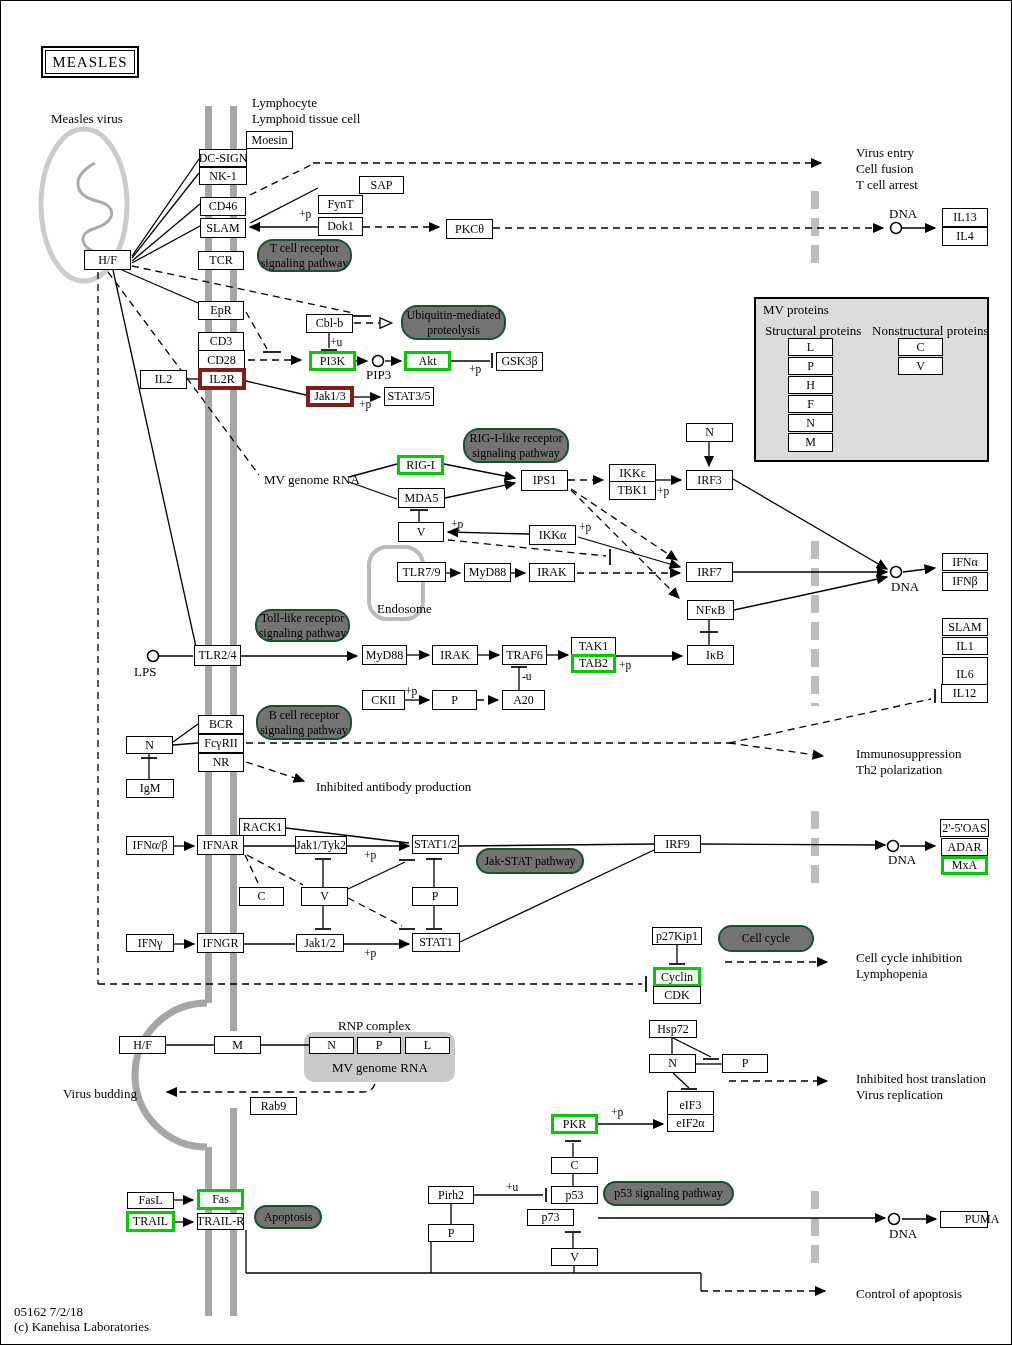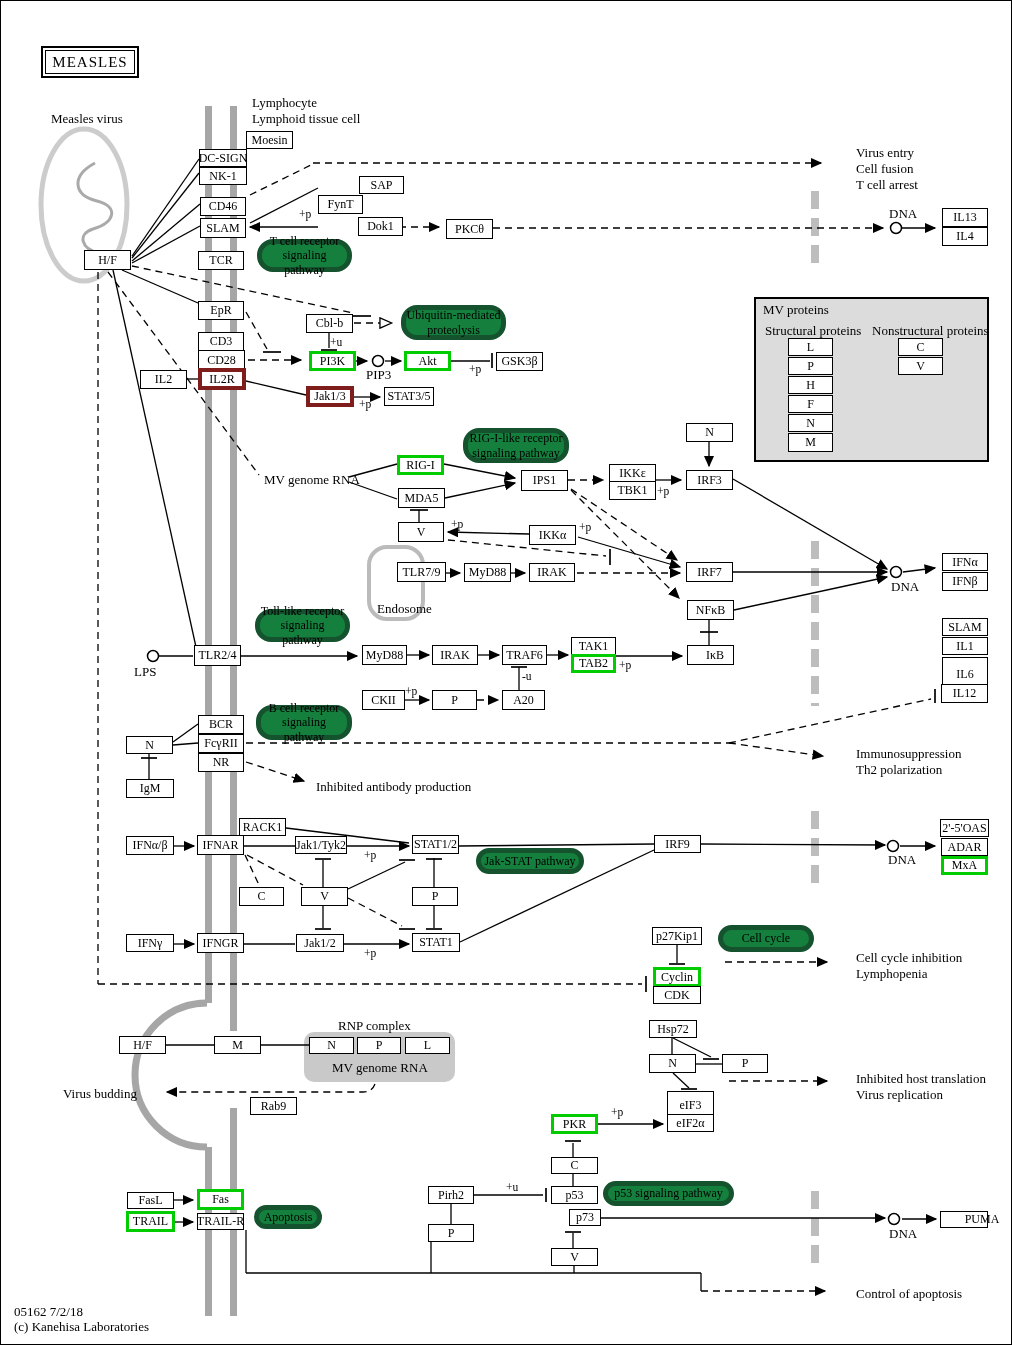--- a/index.html
+++ b/index.html
@@ -3,21 +3,21 @@
 <meta charset="utf-8">
 <style>
   html,body{margin:0;padding:0;background:#fff}
   #canvas{position:relative;width:1012px;height:1345px;background:#fff;border:1px solid #000;
           box-sizing:border-box;font-family:"Liberation Serif",serif;overflow:hidden}
   #wires{position:absolute;left:0;top:0;z-index:2}
   .n-box{position:absolute;background:#fff;border:1px solid #000;display:flex;align-items:center;
          justify-content:center;font-size:12px;box-sizing:border-box;z-index:3;white-space:nowrap;color:#000}
   .n-green{border:3px solid #00cc00}
   .n-red{border:4px solid #7f1d1d}
-  .n-round{position:absolute;background:#15803d;border:5px solid #14532d;border-radius:16px;display:flex;
+  .n-round{position:absolute;background:#737373;border:2px solid #14532d;border-radius:16px;display:flex;
            align-items:center;justify-content:center;text-align:center;font-size:12px;line-height:1.2;
            white-space:pre-line;box-sizing:border-box;z-index:3;color:#000}
   .n-label{position:absolute;font-size:13px;line-height:1.22;white-space:pre-line;z-index:2;color:#000}
   .n-op{position:absolute;font-size:11.5px;z-index:4;color:#000}
   .n-title{position:absolute;background:#fff;border:2px solid #000;
            box-shadow:inset 0 0 0 2px #fff,inset 0 0 0 3px #000;display:flex;align-items:center;
            justify-content:center;font-size:15px;letter-spacing:1px;z-index:3;color:#000}
   .n-panel{position:absolute;background:#dcdcdc;border:2px solid #000;z-index:1;box-sizing:border-box}
   .n-gpanel{position:absolute;background:#c9c9c9;border-radius:10px;z-index:1}
   .ls{stroke:#000;stroke-width:1.3;fill:none}
@@ -271,21 +271,21 @@
     <div class="n-op" style="left: 610px; top: 1105px;">+p</div>
     <div class="n-op" style="left: 505px; top: 1180px;">+u</div>
     <div class="n-box" style="left: 245px; top: 130px; width: 47px; height: 18px;">Moesin</div>
     <div class="n-box" style="left: 198px; top: 148px; width: 48px; height: 18px;">DC-SIGN</div>
     <div class="n-box" style="left: 198px; top: 166px; width: 48px; height: 18px;">NK-1</div>
     <div class="n-box" style="left: 199px; top: 196px; width: 46px; height: 19px;">CD46</div>
     <div class="n-box" style="left: 199px; top: 217px; width: 46px; height: 20px;">SLAM</div>
     <div class="n-box" style="left: 197px; top: 250px; width: 46px; height: 19px;">TCR</div>
     <div class="n-box" style="left: 317px; top: 175px; width: 45px; height: 18px; margin-left: 41px;">SAP</div>
     <div class="n-box" style="left: 317px; top: 194px; width: 45px; height: 19px;">FynT</div>
-    <div class="n-box" style="left: 317px; top: 216px; width: 45px; height: 19px; margin-left: 40px;">Dok1</div>
+    <div class="n-box" style="left: 317px; top: 216px; width: 45px; height: 19px;">Dok1</div>
     <div class="n-box" style="left: 445px; top: 218px; width: 47px; height: 20px;">PKCθ</div>
     <div class="n-box" style="left: 83px; top: 249px; width: 47px; height: 20px;">H/F</div>
     <div class="n-box" style="left: 197px; top: 300px; width: 46px; height: 19px;">EpR</div>
     <div class="n-box" style="left: 305px; top: 313px; width: 47px; height: 19px;">Cbl-b</div>
     <div class="n-box" style="left: 197px; top: 331px; width: 46px; height: 19px;">CD3</div>
     <div class="n-box" style="left: 197px; top: 349px; width: 47px; height: 20px;">CD28</div>
     <div class="n-box n-green" style="left: 308px; top: 350px; width: 47px; height: 20px;">PI3K</div>
     <div class="n-box n-green" style="left: 403px; top: 350px; width: 47px; height: 20px;">Akt</div>
     <div class="n-box" style="left: 495px; top: 351px; width: 47px; height: 19px;">GSK3β</div>
     <div class="n-box" style="left: 139px; top: 369px; width: 47px; height: 19px;">IL2</div>
@@ -369,21 +369,21 @@
     <div class="n-box n-green" style="left: 550px; top: 1113px; width: 47px; height: 20px;">PKR</div>
     <div class="n-box" style="left: 666px; top: 1113px; width: 47px; height: 18px;">eIF2α</div>
     <div class="n-box" style="left: 550px; top: 1156px; width: 47px; height: 17px;">C</div>
     <div class="n-box" style="left: 126px; top: 1191px; width: 47px; height: 17px;">FasL</div>
     <div class="n-box n-green" style="left: 196px; top: 1188px; width: 47px; height: 21px;">Fas</div>
     <div class="n-box n-green" style="left: 125px; top: 1210px; width: 49px; height: 21px;">TRAIL</div>
     <div class="n-box" style="left: 196px; top: 1212px; width: 47px; height: 17px;">TRAIL-R</div>
     <div class="n-box" style="left: 427px; top: 1185px; width: 46px; height: 18px;">Pirh2</div>
     <div class="n-box" style="left: 427px; top: 1223px; width: 46px; height: 18px;">P</div>
     <div class="n-box" style="left: 550px; top: 1185px; width: 47px; height: 18px;">p53</div>
-    <div class="n-box" style="left: 568px; top: 1208px; width: 32px; height: 17px;">p73</div>
+    <div class="n-box" style="left: 526px; top: 1208px; width: 47px; height: 17px;">p73</div>
     <div class="n-box" style="left: 550px; top: 1247px; width: 47px; height: 18px;">V</div>
     <div class="n-box" style="left: 939px; top: 1210px; width: 48px; height: 17px; padding-left: 36px;">PUMA</div>
     <div class="n-round" style="left: 256px; top: 238px; width: 95px; height: 33px;">T cell receptor
 signaling pathway</div>
     <div class="n-round" style="left: 400px; top: 304px; width: 105px; height: 35px;">Ubiquitin-mediated
 proteolysis</div>
     <div class="n-round" style="left: 462px; top: 427px; width: 106px; height: 35px;">RIG-I-like receptor
 signaling pathway</div>
     <div class="n-round" style="left: 254px; top: 608px; width: 95px; height: 33px;">Toll-like receptor
 signaling pathway</div>

